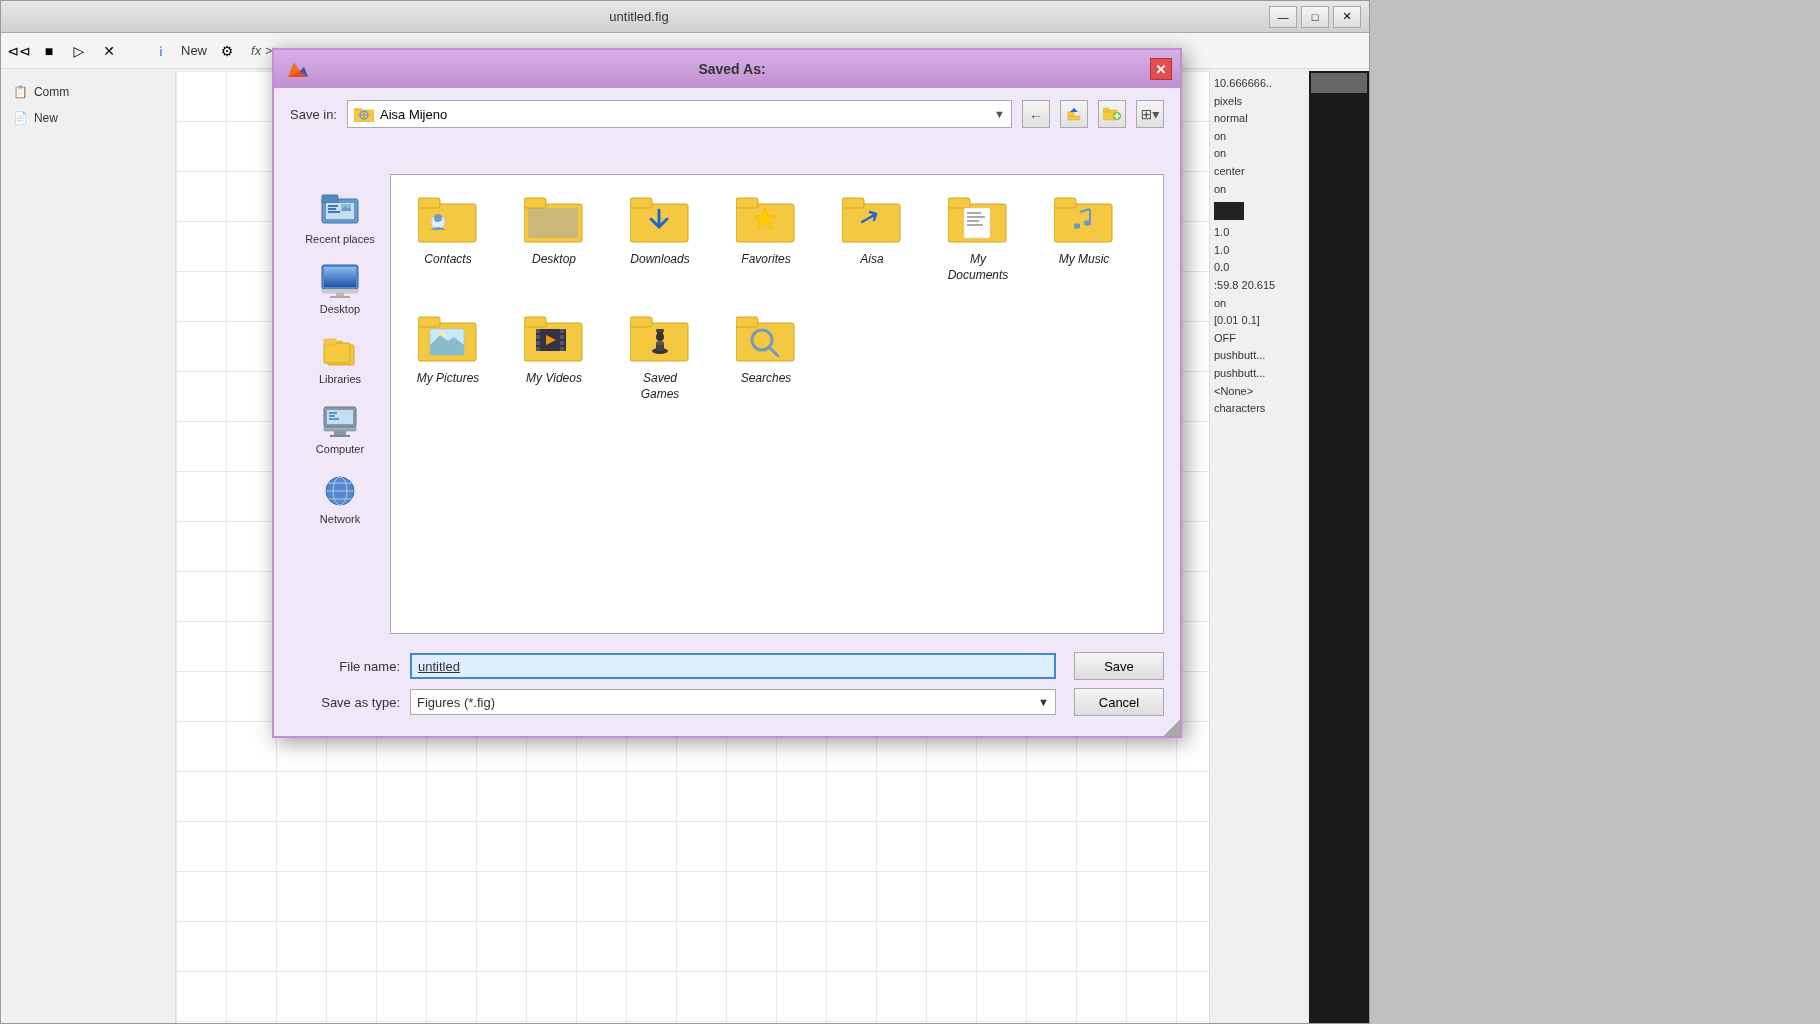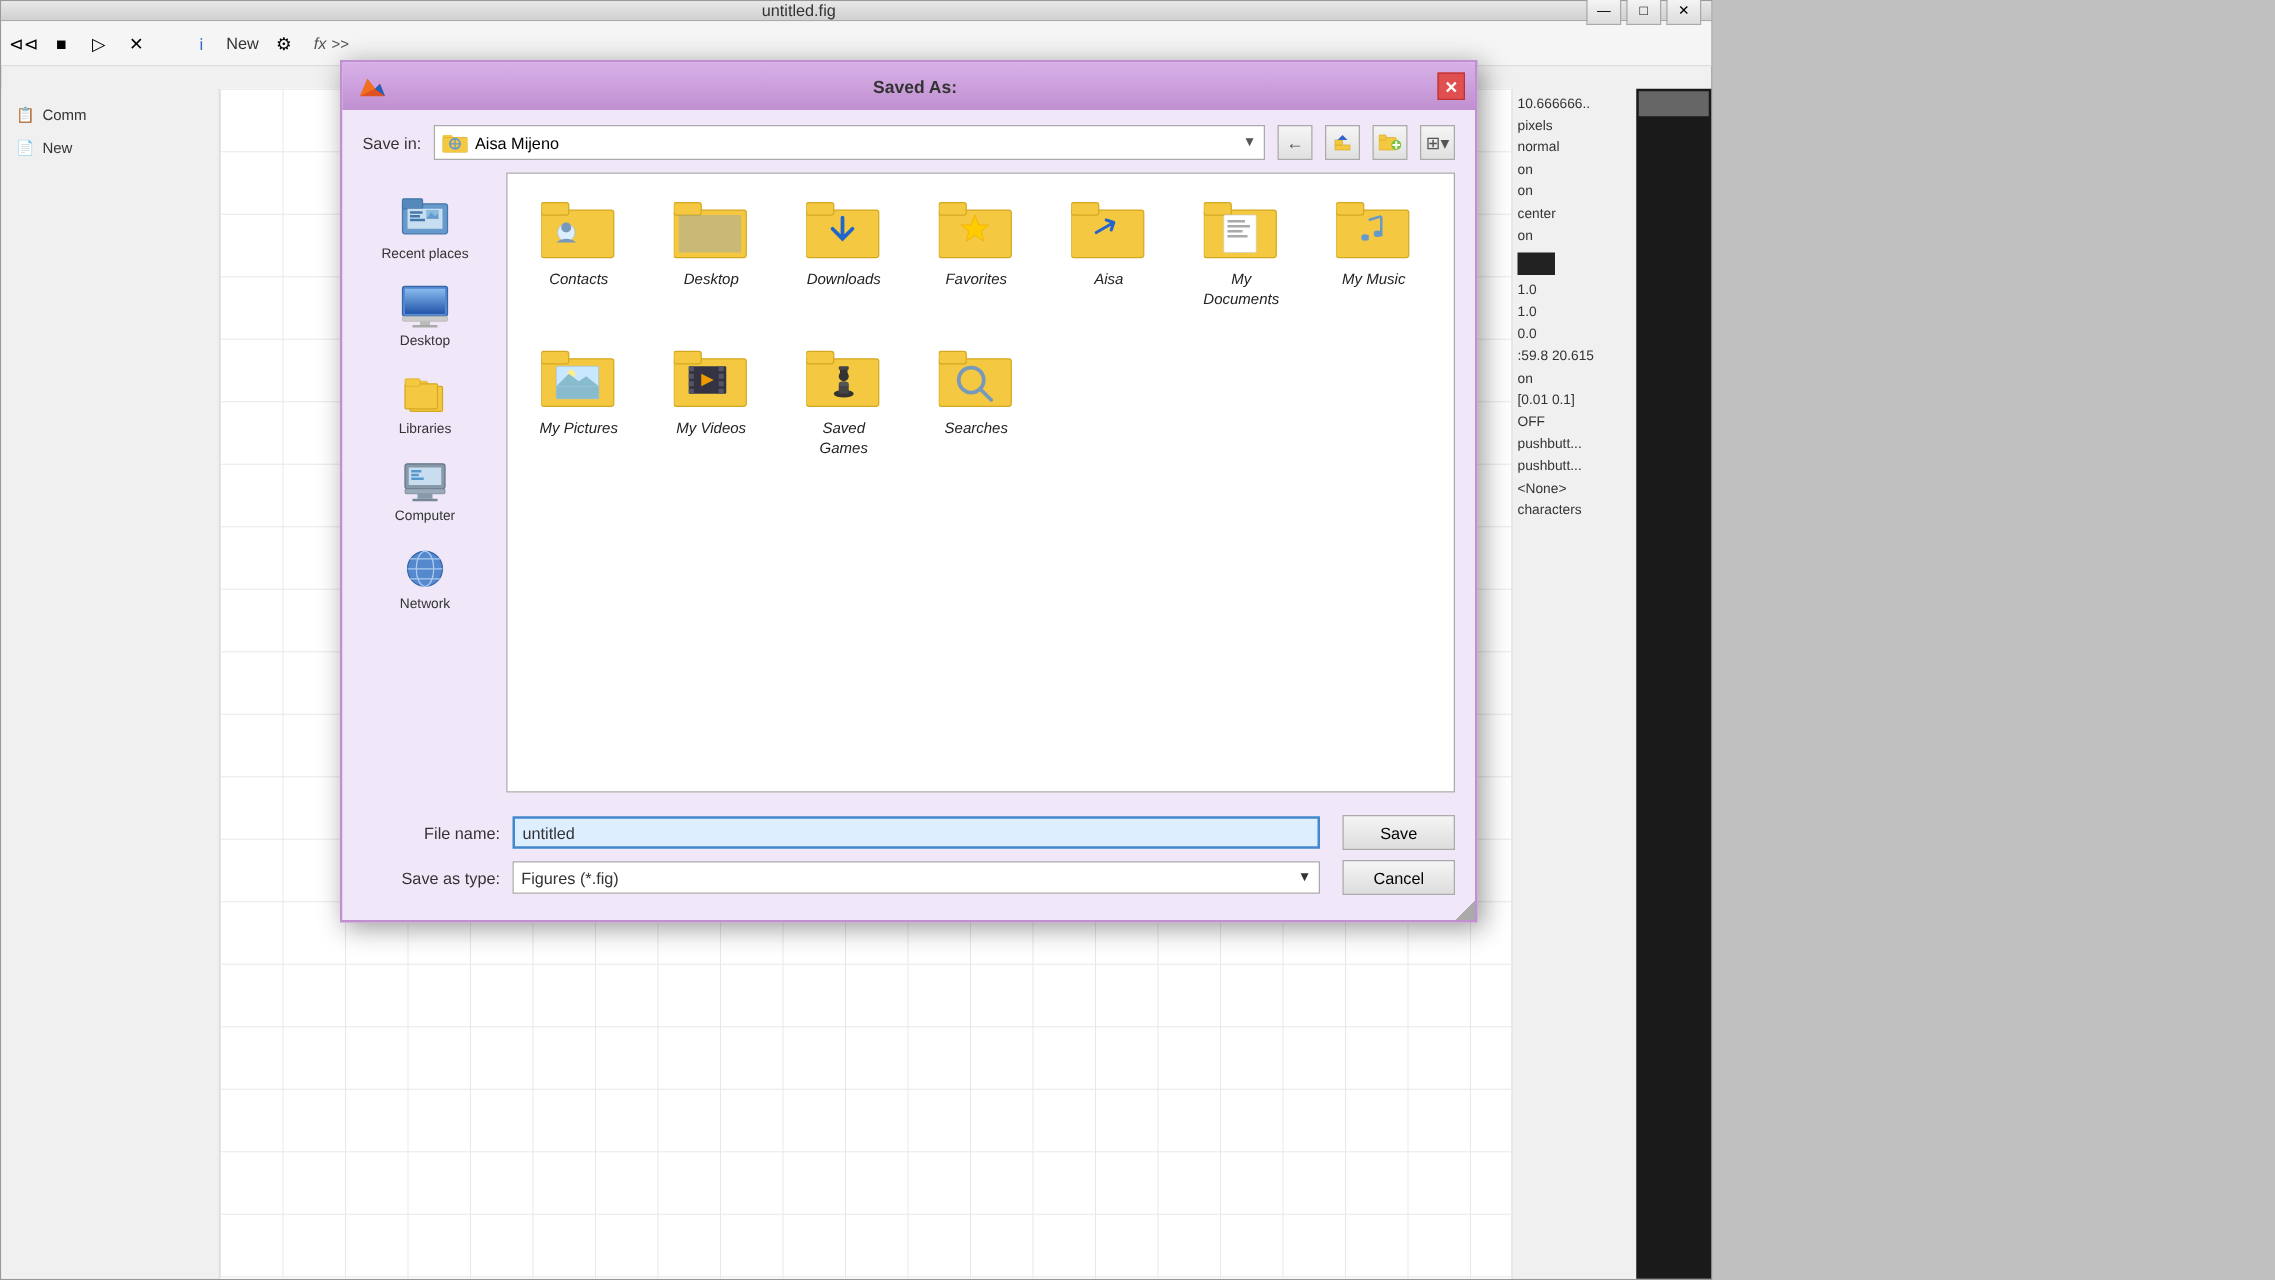--- a/index.html
+++ b/index.html
@@ -18,21 +18,21 @@
       position: absolute;
       top: 0; left: 0;
       width: 1370px;
       height: 1024px;
       background: #f0f0f0;
       border: 1px solid #999;
     }
 
     .bg-titlebar {
       background: linear-gradient(to bottom, #e8e8e8, #d0d0d0);
-      height: 16px;
+      height: 32px;
       display: flex;
       align-items: center;
       padding: 0 8px;
       border-bottom: 1px solid #aaa;
     }
 
     .bg-title {
       flex: 1;
       text-align: center;
       font-size: 13px;
@@ -252,21 +252,22 @@
       align-items: center;
       justify-content: center;
       font-size: 14px;
       color: #555;
     }
 
     
     .dialog-content {
       flex: 1;
       display: flex;
-      gap: 15px;
+      gap: 0;
+      margin-top: 36px;
     }
 
     .dialog-left-sidebar {
       width: 100px;
       display: flex;
       flex-direction: column;
       gap: 4px;
       padding: 8px 4px;
     }
 
@@ -737,21 +738,21 @@
           </svg>
           <span class="file-label">Searches</span>
         </div>
       </div>
     </div>
 
     <div class="dialog-bottom">
 
       <div class="dialog-row">
         <span class="dialog-row-label">File name:</span>
-        <input type="text" class="dialog-input" value="untitled" style="outline: none;">
+        <input type="text" class="dialog-input" value="untitled" style="outline: none; text-decoration: underline;">
         <div class="dialog-action-btns" style="margin-left:8px;">
           <button class="action-btn">Save</button>
         </div>
       </div>
 
       <div class="dialog-row">
         <span class="dialog-row-label">Save as type:</span>
         <div class="dialog-select">
           <span>Figures (*.fig)</span>
           <span style="font-size:11px;">▼</span>

